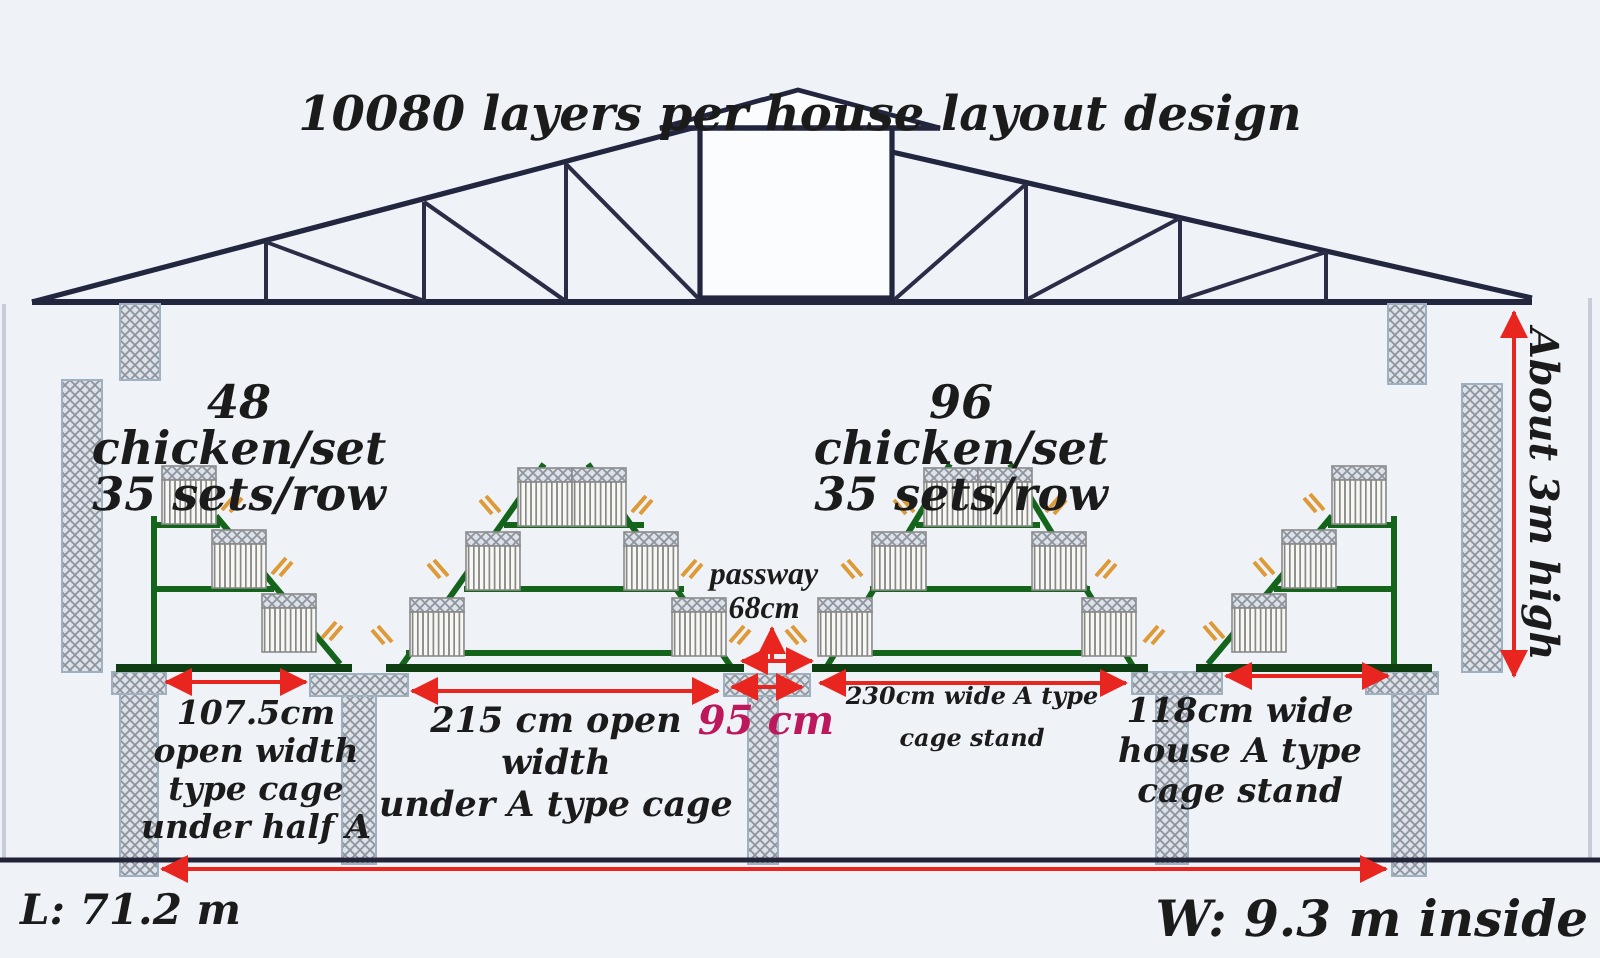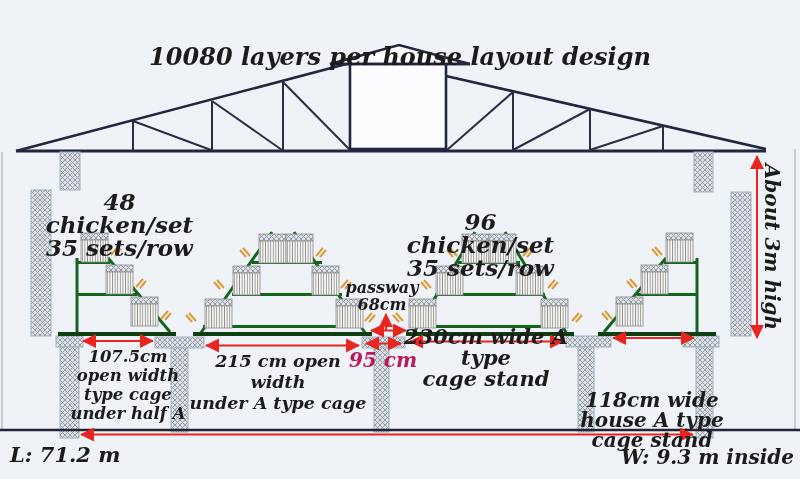--- a/index.html
+++ b/index.html
@@ -6,31 +6,31 @@
   #stage{
     position:relative;width:800px;height:479px;background:#eff3f8;
     font-family:"DejaVu Serif","Liberation Serif",serif;overflow:hidden;
     color:#1b1b1b;
   }
   #stage svg{position:absolute;left:0;top:0;}
   .lbl{position:absolute;font-weight:bold;font-style:italic;text-align:center;}
   .title{left:0;right:0;top:2px;font-size:24px;margin-top:40px;}
   .spec{font-size:23px;line-height:23px;}
   .spec-left{left:27px;top:190px;width:185px;}
-  .spec-right{left:388px;top:190px;width:185px;margin-top:20px;}
-  .pass{left:332px;top:279px;width:100px;font-size:16px;line-height:17px;}
+  .spec-right{left:388px;top:190px;width:185px;}
+  .pass{left:332px;top:279px;width:100px;font-size:16px;line-height:17px;font-family:Liberation Serif, serif;}
   .red95{left:342px;top:348px;width:82px;font-size:20px;color:#be185d;}
   .dim1{left:48px;top:347px;width:160px;font-size:16.5px;line-height:19px;}
   .dim2{left:187px;top:351px;width:182px;font-size:17.5px;line-height:21px;}
-  .dim3{left:396px;top:326px;width:180px;font-size:21px;line-height:21px;}
-  .dim4{left:572px;top:346px;width:160px;font-size:20px;line-height:20px;margin-top:44px;}
+  .dim3{left:396px;top:338px;width:180px;font-size:12px;line-height:21px;}
+  .dim4{left:540px;top:346px;width:160px;font-size:17px;line-height:20px;}
   .h3m{left:772px;top:247px;transform:translate(-50%,-50%) rotate(90deg);
        white-space:nowrap;font-size:20px;}
   .flen{left:10px;top:442px;font-size:21px;text-align:right;}
-  .fwid{right:6px;top:445px;font-size:20px;text-align:center;font-style:italic;}
+  .fwid{right:6px;top:445px;font-size:25px;text-align:center;font-style:italic;}
 </style>
 </head>
 <body>
 
 <div id="stage">
 
   <svg width="800" height="479" viewBox="0 0 800 479">
     <defs>
       <pattern id="hatch" width="5" height="5" patternUnits="userSpaceOnUse">
         <rect width="5" height="5" fill="#dde2e8"></rect>

